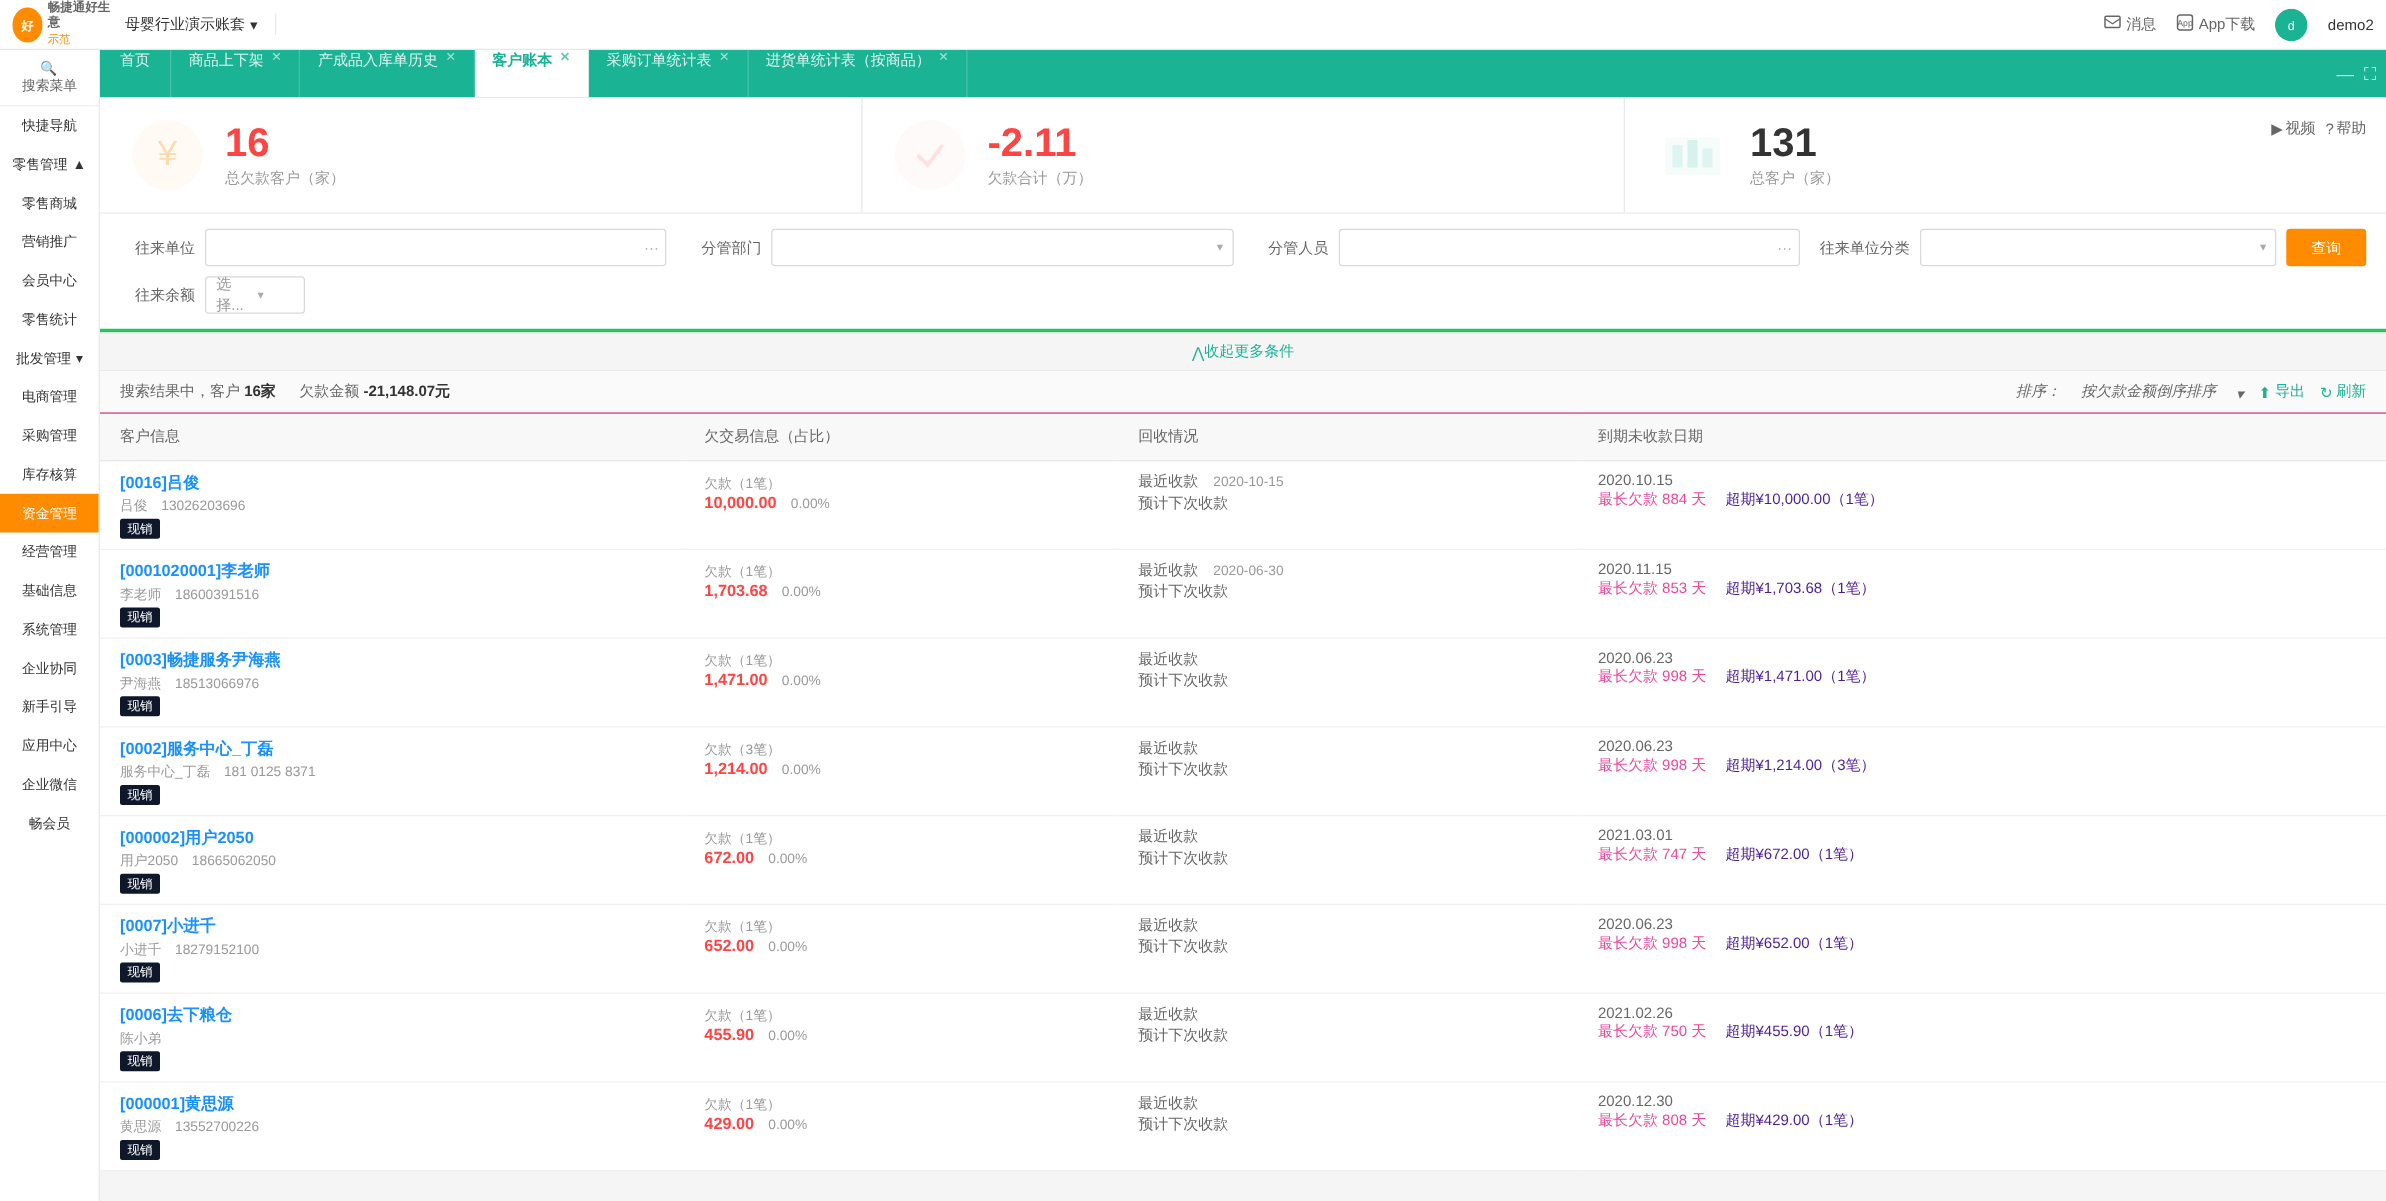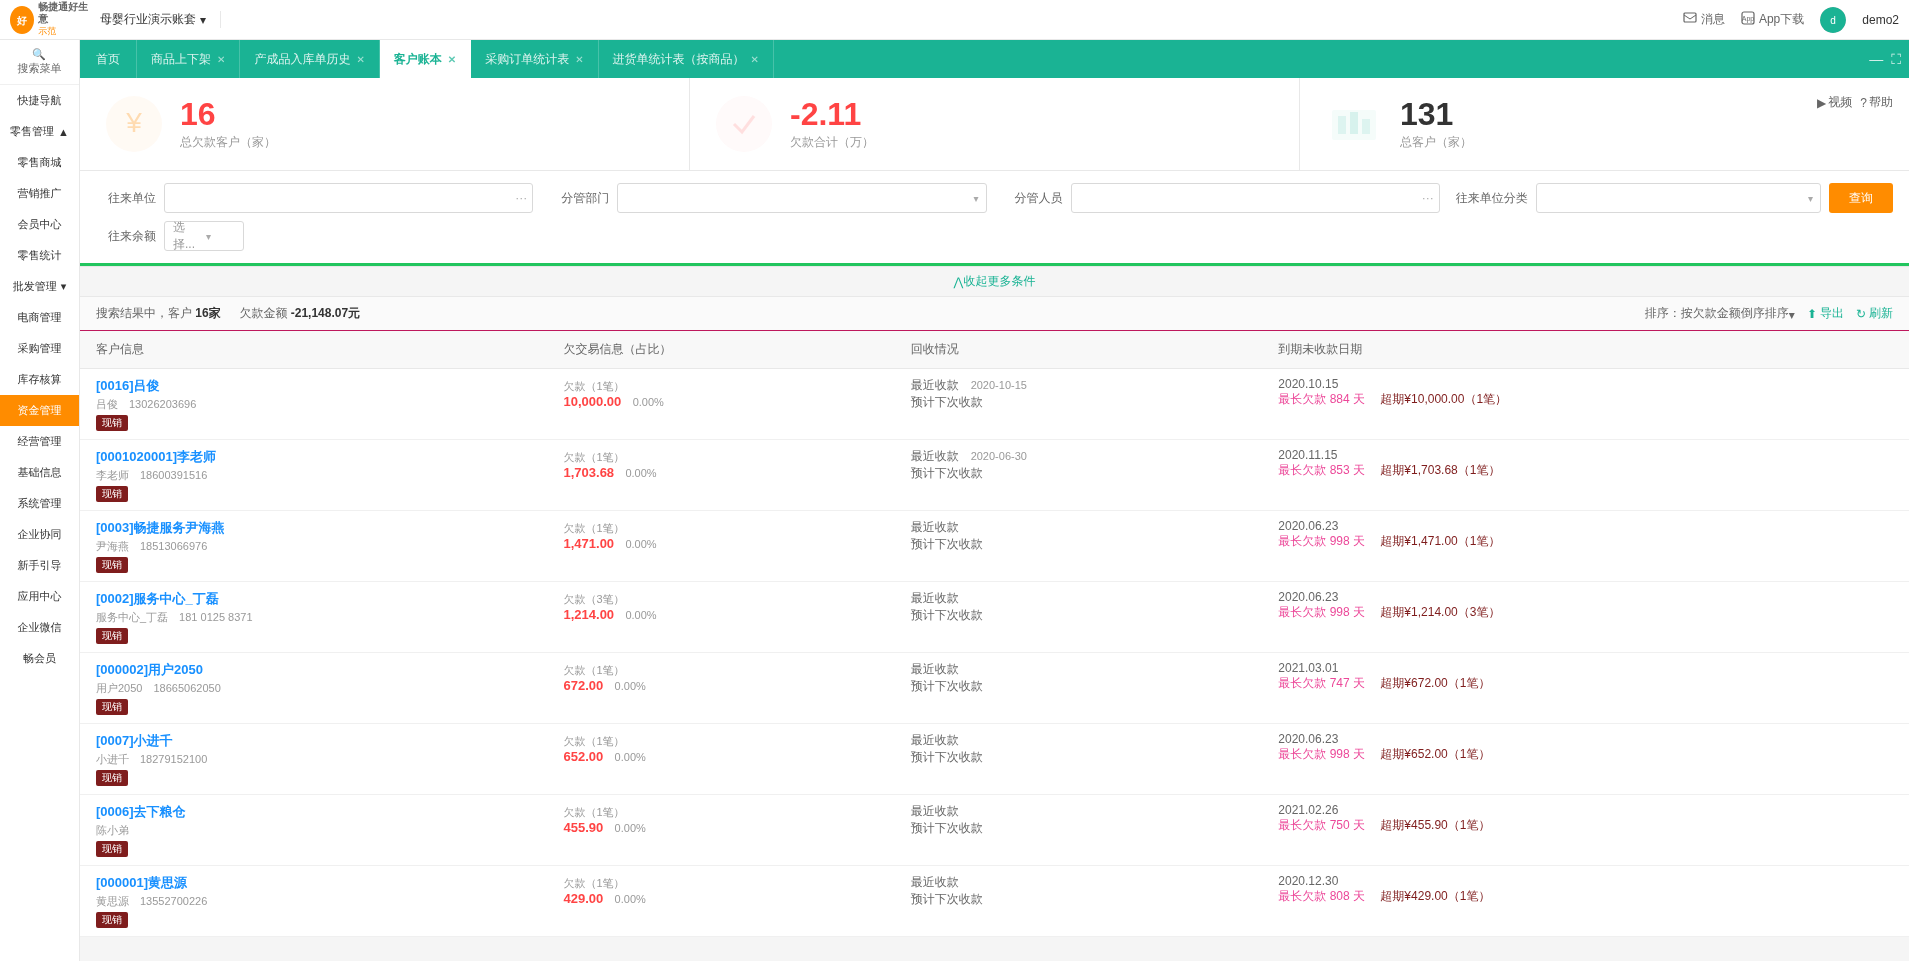--- a/index.html
+++ b/index.html
@@ -26,21 +26,21 @@
     .sidebar-search { padding: 8px 4px; text-align: center; font-size: 11px; color: #666; cursor: pointer; border-bottom: 1px solid #f0f0f0; }
     .sidebar-item { padding: 8px 4px; text-align: center; font-size: 11px; color: #333; cursor: pointer; }
     .sidebar-item.active { background: #ff8c00; color: #fff; }
     .sidebar-item-with-arrow { display: flex; align-items: center; justify-content: center; gap: 4px; }
 
     
     .content-area { flex: 1; display: flex; flex-direction: column; overflow: hidden; }
 
     
     .tab-bar { display: flex; align-items: center; background: #1ab394; height: 38px; padding: 0; overflow-x: auto; }
-    .tab-item { display: flex; align-items: center; padding: 0 14px; height: 38px; font-size: 12px; color: rgba(255,255,255,0.85); cursor: pointer; white-space: nowrap; border-right: 1px solid rgba(255,255,255,0.2); }
+    .tab-item { display: flex; padding: 0 14px; height: 38px; font-size: 12px; color: rgba(255,255,255,0.85); cursor: pointer; white-space: nowrap; border-right: 1px solid rgba(255,255,255,0.2); }
     .tab-item.active { background: #fff; color: #1ab394; font-weight: bold; }
     .tab-close { margin-left: 6px; font-size: 10px; opacity: 0.7; }
     .tab-bar-actions { margin-left: auto; display: flex; gap: 8px; padding: 0 8px; }
     .tab-bar-btn { color: #fff; font-size: 14px; cursor: pointer; opacity: 0.8; }
 
     
     .page-content { flex: 1; overflow-y: auto; padding: 0; background: #f5f5f5; }
 
     
     .stats-row { display: flex; background: #fff; border-bottom: 1px solid #e8e8e8; }
@@ -64,38 +64,38 @@
     .filter-input { flex: 1; border: 1px solid #d9d9d9; border-radius: 3px; padding: 4px 8px; font-size: 12px; height: 30px; outline: none; }
     .filter-btn-query { background: #ff8c00; color: #fff; border: none; border-radius: 3px; padding: 6px 20px; font-size: 12px; cursor: pointer; height: 30px; }
     .collapse-btn { display: flex; align-items: center; justify-content: center; padding: 6px; color: #1ab394; font-size: 12px; cursor: pointer; background: #f5f5f5; border-top: 1px solid #e8e8e8; border-bottom: 1px solid #e8e8e8; }
 
     
     .results-area { background: #fff; padding: 0; }
     .results-header { display: flex; align-items: center; justify-content: space-between; padding: 8px 16px; border-bottom: 1px solid #be185d; background: #fafafa; }
     .results-info { font-size: 12px; color: #666; }
     .results-info strong { color: #333; }
     .results-actions { display: flex; align-items: center; gap: 12px; font-size: 12px; color: #666; }
-    .sort-select { display: flex; align-items: flex-end; gap: 0; cursor: pointer; }
+    .sort-select { display: flex; align-items: flex-end; gap: 16px; cursor: pointer; font-style: italic; }
     .action-btn { display: flex; align-items: center; gap: 3px; cursor: pointer; color: #1ab394; }
 
     
     .data-table { width: 100%; border-collapse: collapse; }
     .data-table th { padding: 10px 16px; background: #f8f8f8; border-bottom: 1px solid #e8e8e8; font-size: 12px; color: #666; font-weight: normal; text-align: left; }
     .data-table td { padding: 8px 16px; border-bottom: 1px solid #f0f0f0; font-size: 12px; vertical-align: top; }
     .customer-name-link { color: #1890ff; cursor: pointer; font-size: 13px; font-weight: bold; }
     .customer-info { font-size: 11px; color: #999; margin-top: 2px; }
-    .badge-active { background: #7f1d1d; color: #fff; font-size: 10px; padding: 1px 6px; border-radius: 2px; display: inline-block; margin-top: 3px; }
+    .badge-active { background: #0f172a; color: #fff; font-size: 10px; padding: 1px 6px; border-radius: 2px; display: inline-block; margin-top: 3px; }
     .debt-amount { color: #ff4444; font-size: 13px; font-weight: bold; cursor: pointer; }
     .debt-pct { color: #999; font-size: 11px; margin-left: 8px; }
     .debt-desc { color: #999; font-size: 11px; margin-top: 2px; }
     .collection-info { font-size: 12px; color: #666; }
     .collection-date { color: #999; font-size: 11px; }
     .overdue-info { font-size: 12px; color: #666; }
     .overdue-days { color: #ec4899; }
-    .overdue-amount { color: #7f1d1d; cursor: pointer; }
+    .overdue-amount { color: #4c1d95; cursor: pointer; }
 
     
     ::-webkit-scrollbar { width: 6px; height: 6px; }
     ::-webkit-scrollbar-track { background: #f1f1f1; }
     ::-webkit-scrollbar-thumb { background: #ccc; border-radius: 3px; }
 
     .filter-input-wrapper { flex: 1; position: relative; }
     .filter-input-wrapper input { width: 100%; border: 1px solid #d9d9d9; border-radius: 3px; padding: 4px 28px 4px 8px; font-size: 12px; height: 30px; outline: none; }
     .filter-input-wrapper .dots-icon { position: absolute; right: 6px; top: 50%; transform: translateY(-50%); color: #aaa; font-size: 12px; cursor: pointer; }
 

